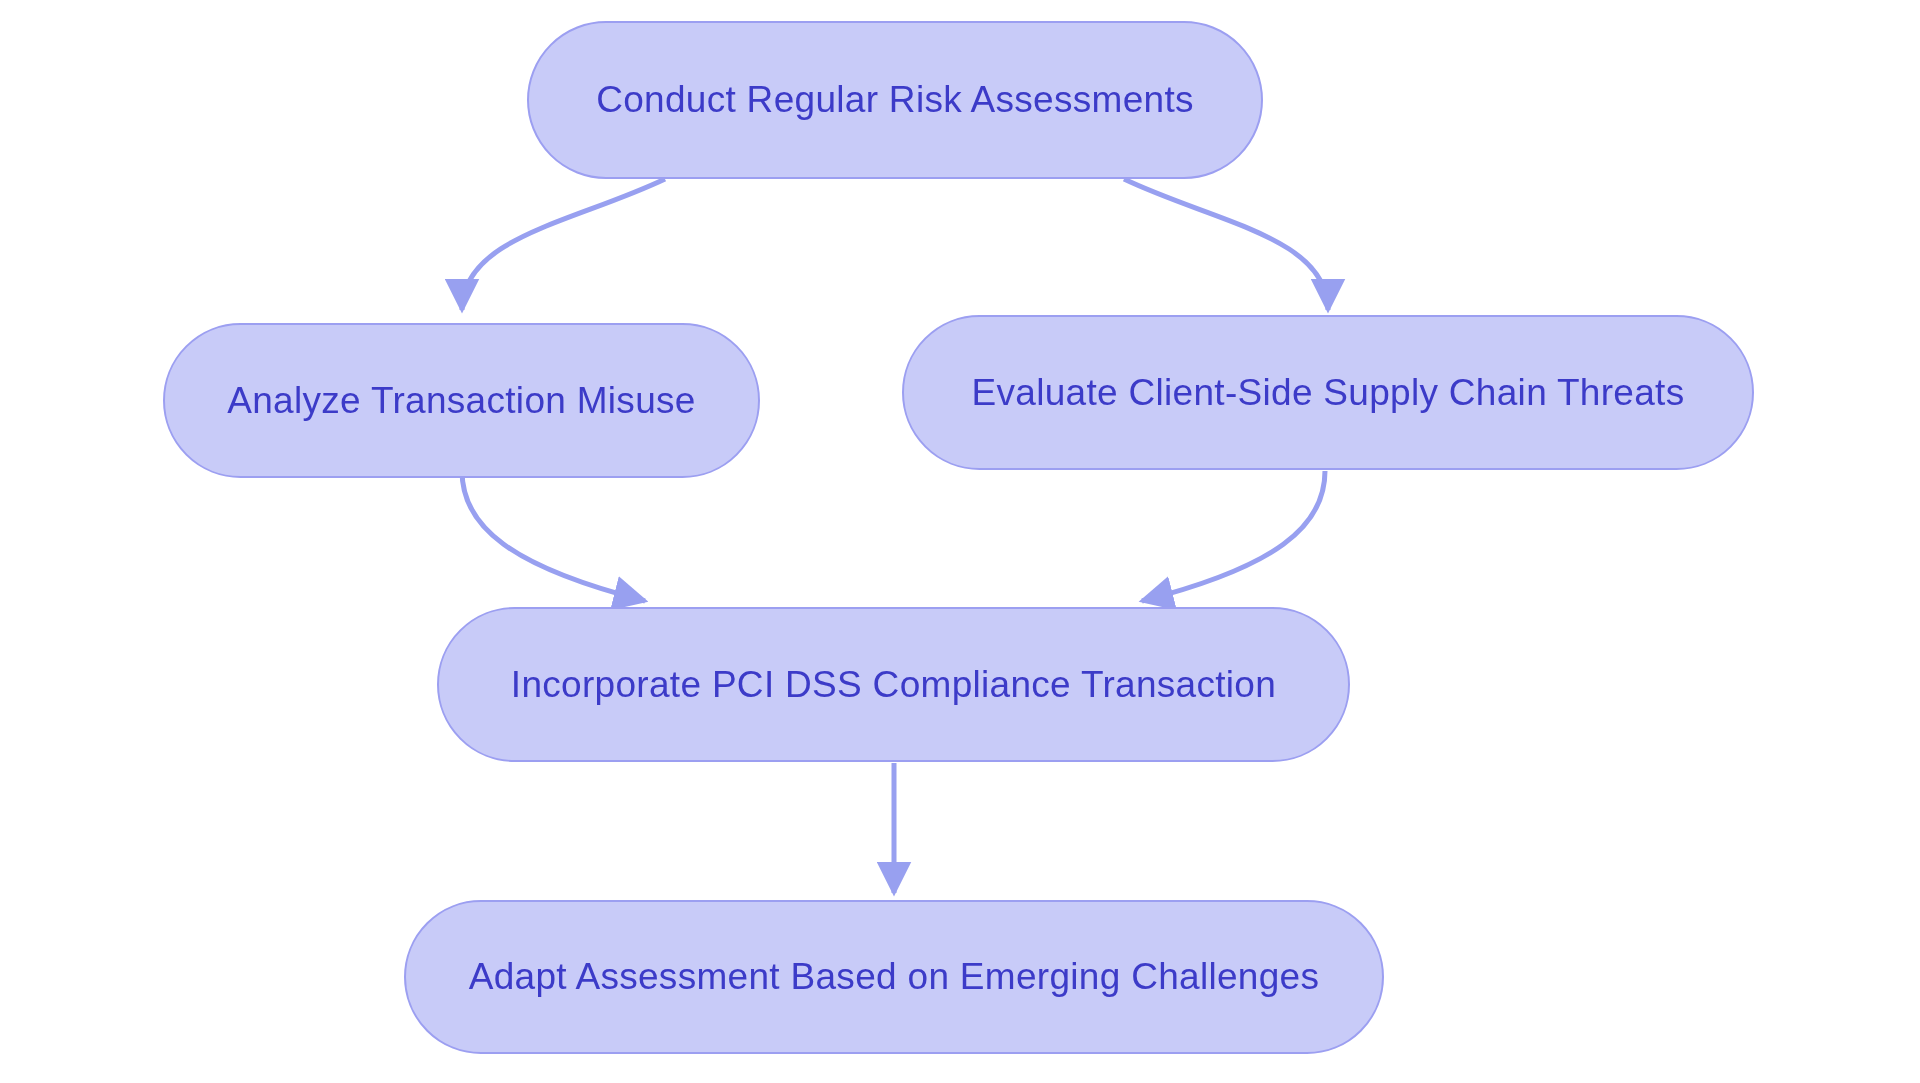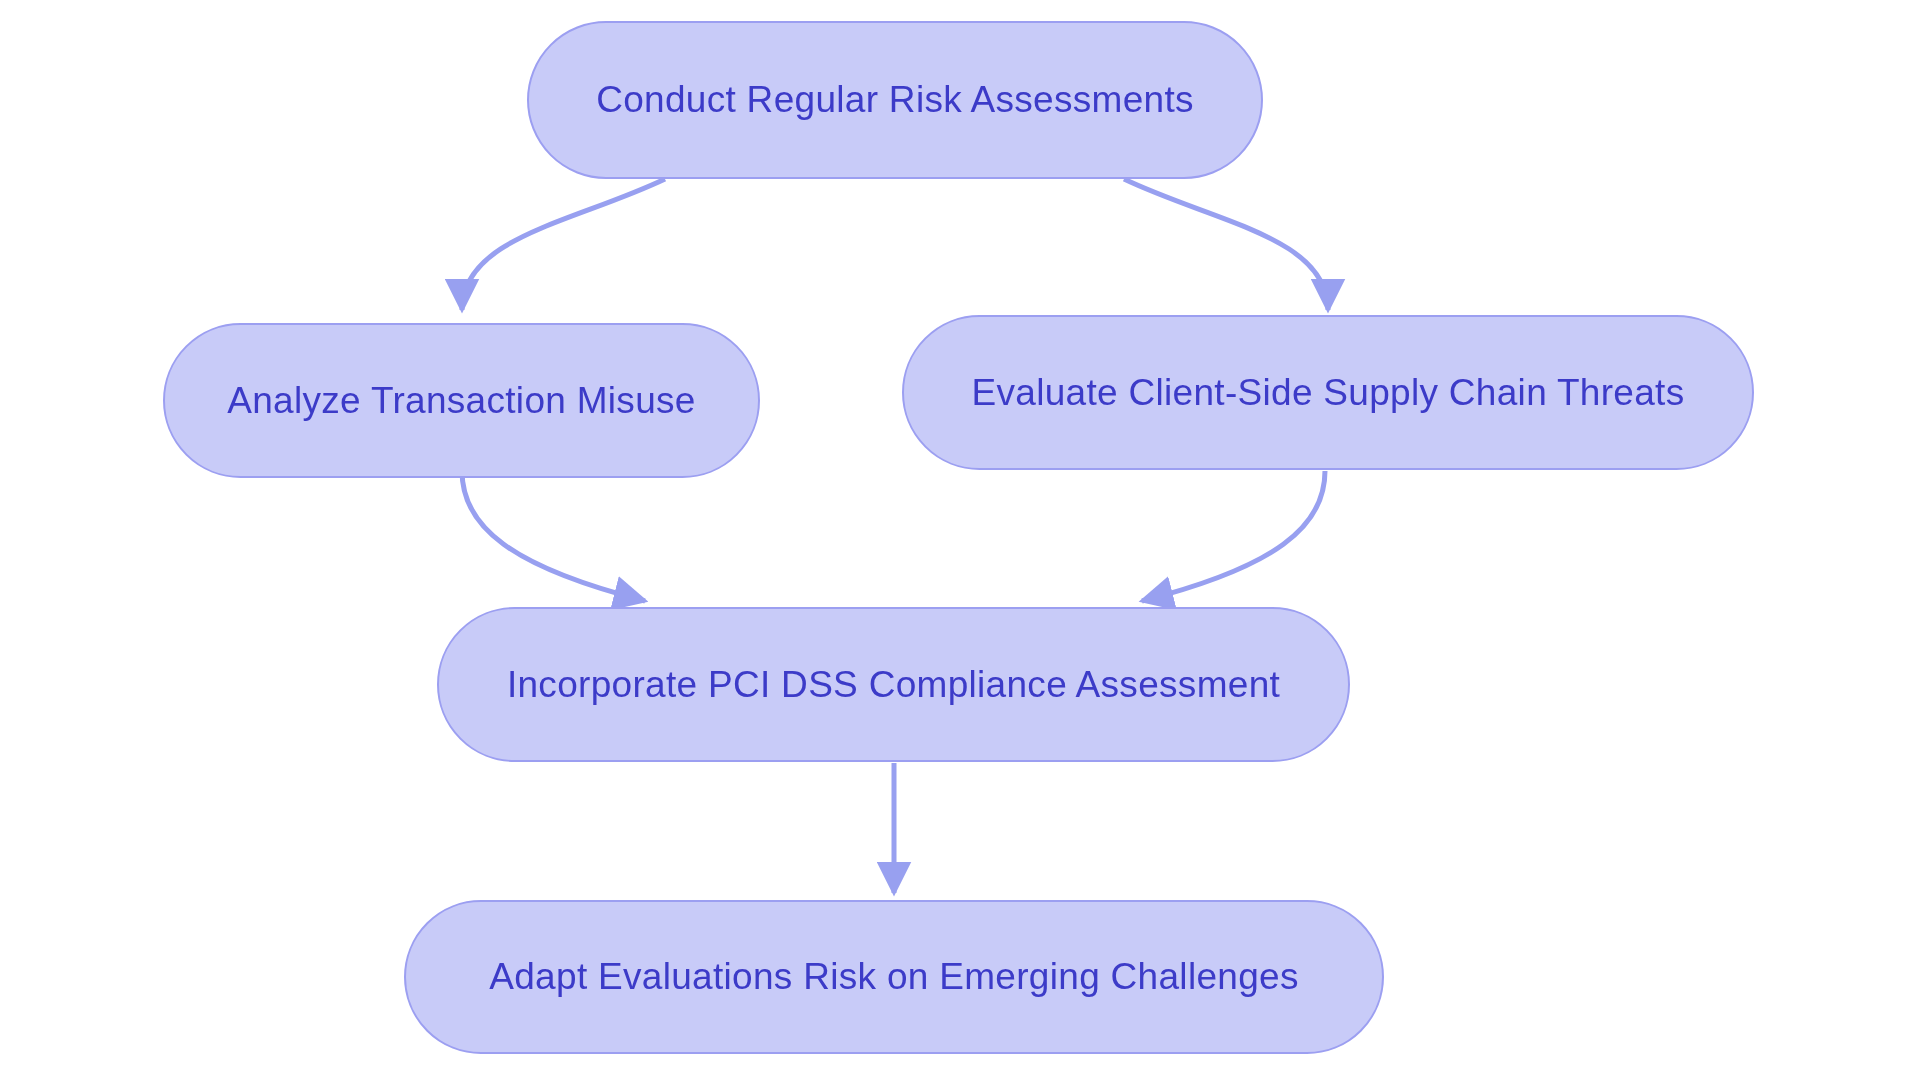--- a/index.html
+++ b/index.html
@@ -81,20 +81,20 @@
 
   <div class="node node-b">
     <span class="node-label">Analyze Transaction Misuse</span>
   </div>
 
   <div class="node node-c">
     <span class="node-label">Evaluate Client-Side Supply Chain Threats</span>
   </div>
 
   <div class="node node-d">
-    <span class="node-label">Incorporate PCI DSS Compliance Assessment</span>
+    <span class="node-label">Incorporate PCI DSS Compliance Transaction</span>
   </div>
 
   <div class="node node-e">
-    <span class="node-label">Adapt Evaluations Risk on Emerging Challenges</span>
+    <span class="node-label">Adapt Assessment Based on Emerging Challenges</span>
   </div>
 
 </div>
 
 </body></html>

